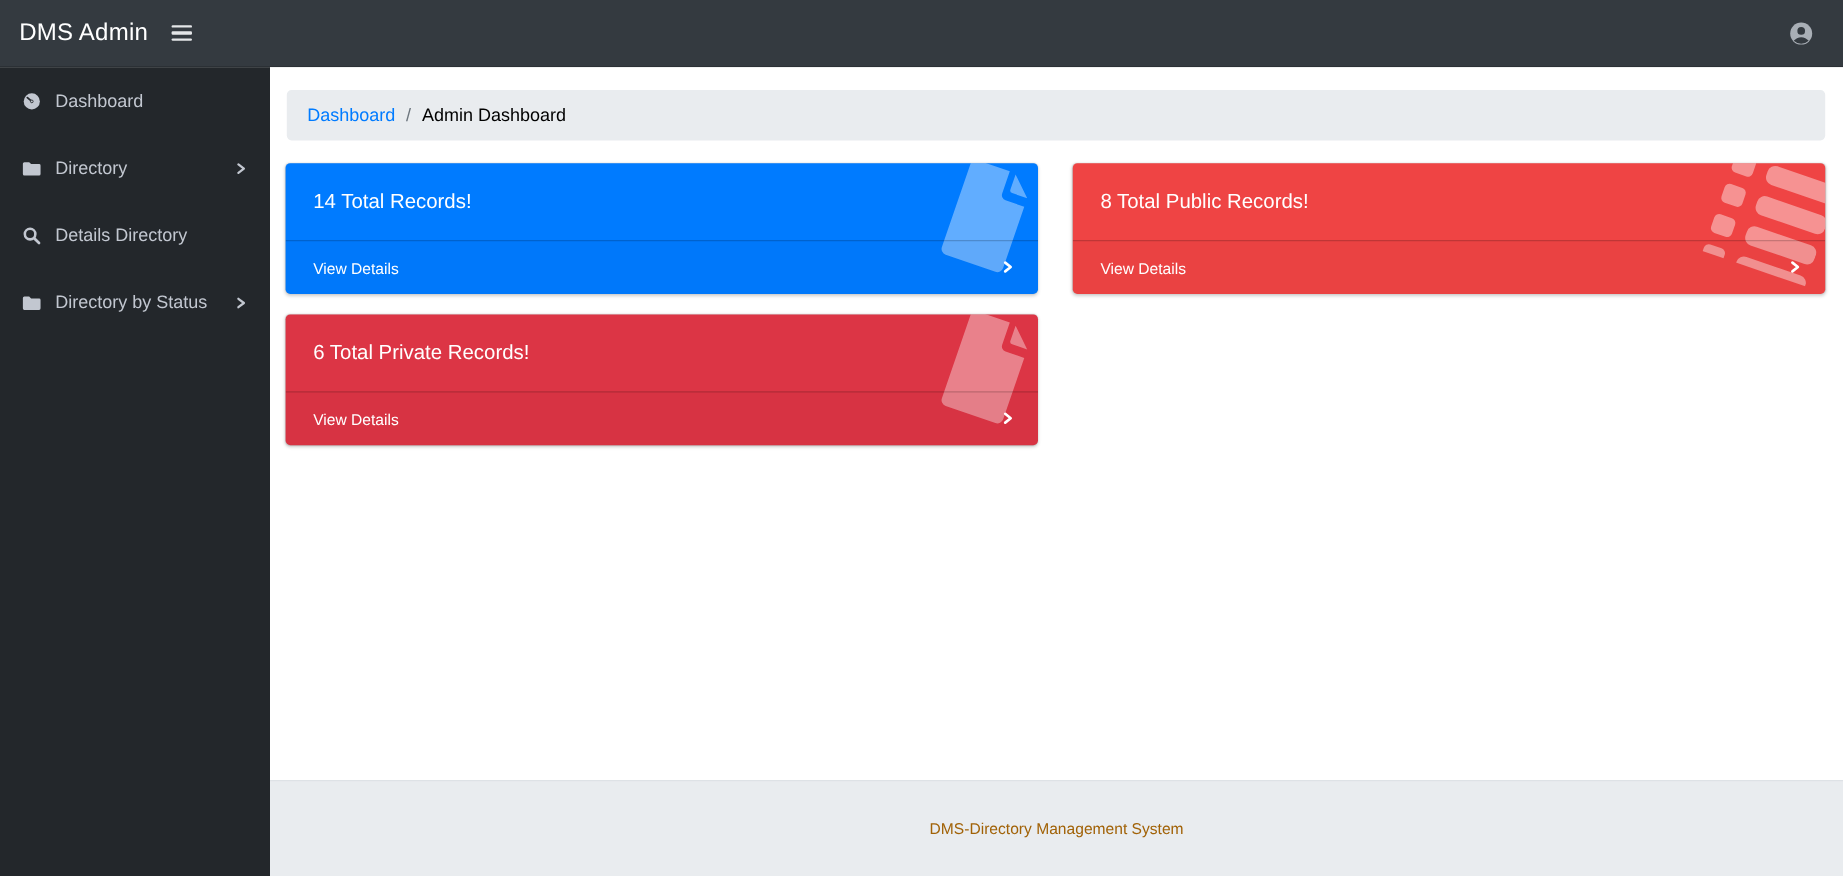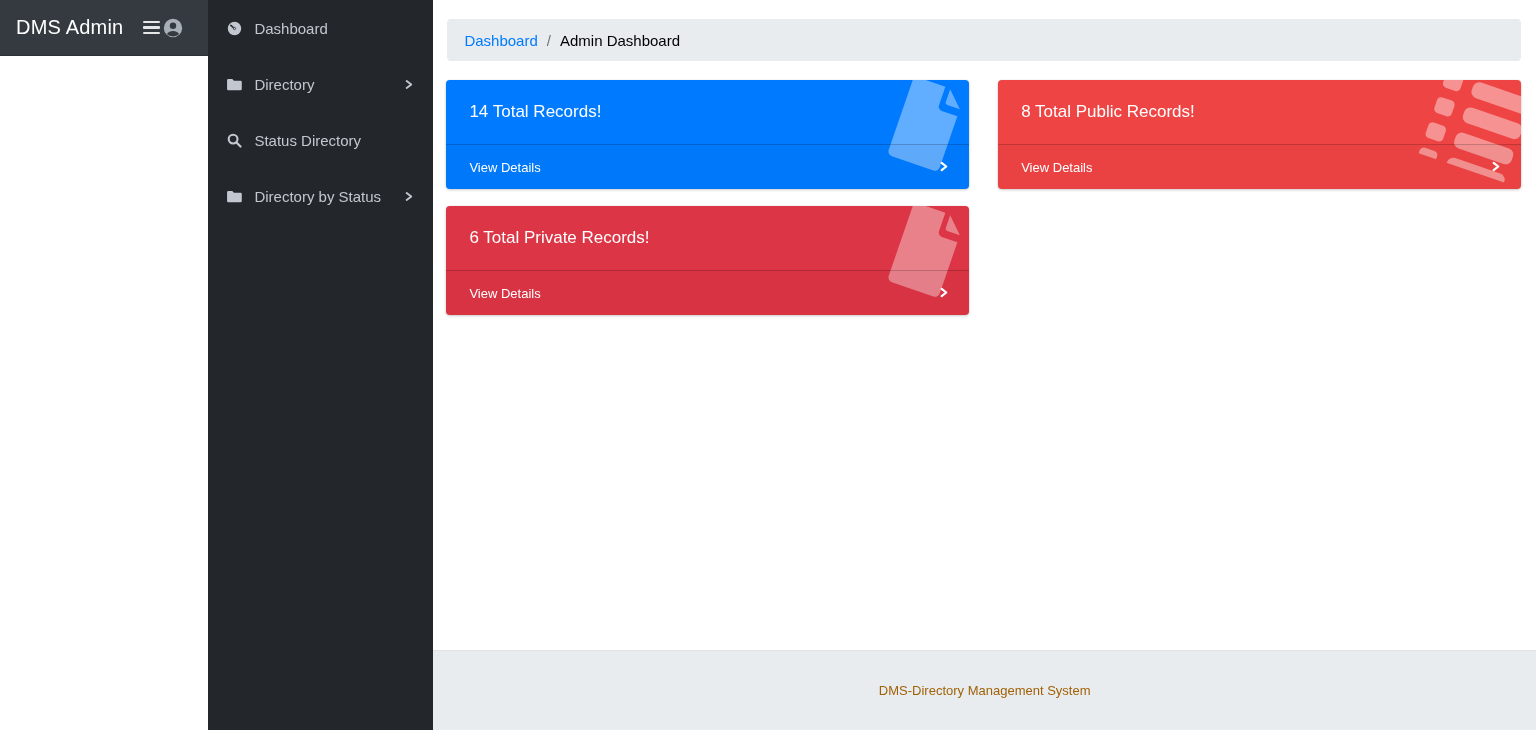--- a/index.html
+++ b/index.html
@@ -2,21 +2,21 @@
 <html><head>
 <meta charset="utf-8">
 <style>
   * { margin: 0; padding: 0; box-sizing: border-box; }
   html, body { width: 1536px; height: 730px; overflow: hidden; }
   body {
     font-family: "Liberation Sans", "DejaVu Sans", sans-serif;
     background: #fff;
     color: #212529;
   }
-  .app { display: flex; width: 1536px; height: 730px; }
+  .app { display: flex; flex-direction: column; width: 1536px; height: 730px; }
 
   
   .navbar {
     height: 56px; flex: none;
     background: #343a40;
     display: flex; align-items: center; justify-content: space-between;
     padding: 0 24px 0 16px;
     border-bottom: 1px solid #2b3035;
   }
   .navbar-left { display: flex; align-items: center; gap: 18px; }
@@ -165,21 +165,21 @@
           </span>
         </a>
 
         <a class="nav-item">
           <span class="nav-icon">
             <svg width="17" height="17" viewBox="0 0 24 24" fill="none">
               <circle cx="10" cy="10" r="6.2" stroke="currentColor" stroke-width="3"></circle>
               <line x1="14.8" y1="14.8" x2="20.5" y2="20.5" stroke="currentColor" stroke-width="3.2" stroke-linecap="round"></line>
             </svg>
           </span>
-          <span class="nav-label">Status Directory</span>
+          <span class="nav-label">Details Directory</span>
         </a>
 
         <a class="nav-item">
           <span class="nav-icon">
             <svg width="17" height="17" viewBox="0 0 24 24">
               <path d="M1.5 6.2Q1.5 4.4 3.3 4.4h5.6l2.3 2.3h9.4q1.7 0 1.7 1.7v9.9q0 1.8-1.8 1.8H3.3q-1.8 0-1.8-1.8z" fill="currentColor"></path>
             </svg>
           </span>
           <span class="nav-label">Directory by Status</span>
           <span class="nav-arrow">

